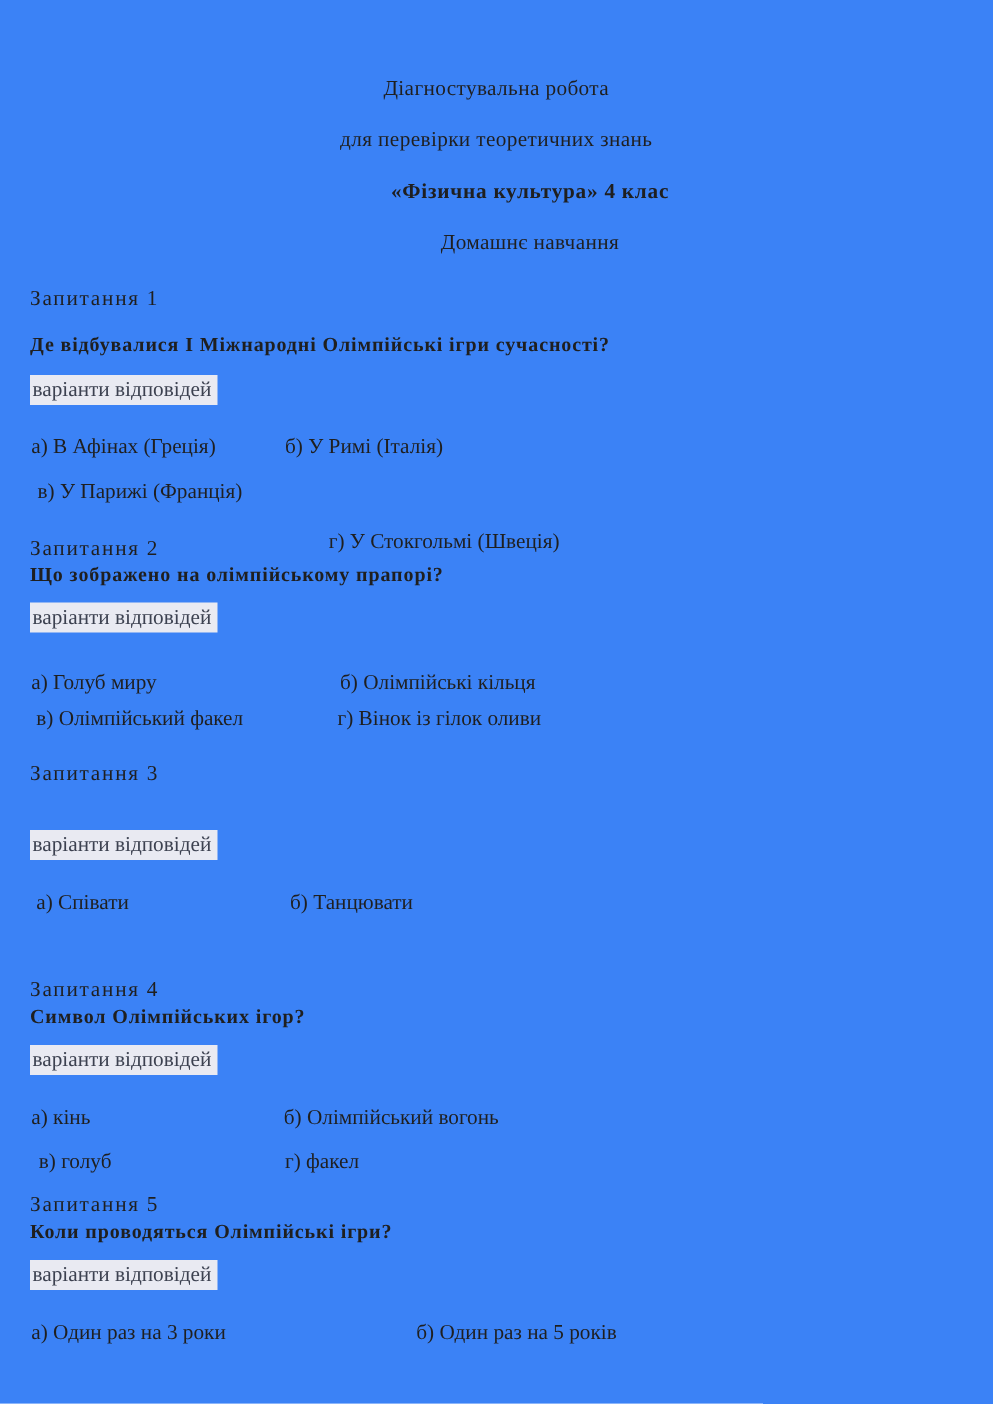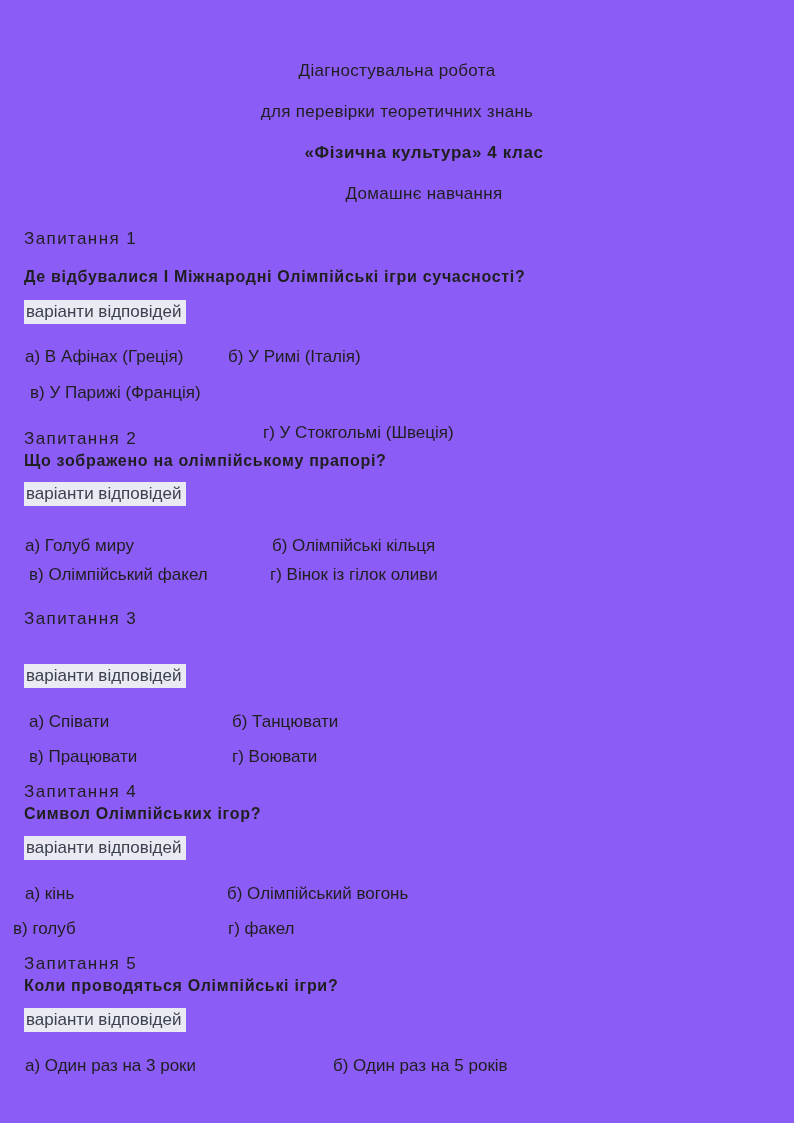--- a/index.html
+++ b/index.html
@@ -1,19 +1,19 @@
 <!DOCTYPE html>
 <html style="--text: #1f1f1f; --highlight-bg: #e9eaf2; --highlight-text: #3c4150;"><head>
 <meta charset="utf-8">
 <style>
   html,body{margin:0;padding:0;background:#ffffff;}
   body{width:794px;height:1123px;overflow:hidden;}
   .page{
-    position:relative;width:794px;height:1123px;background:#8b5cf6;
-    font-family:Liberation Sans, sans-serif;
+    position:relative;width:794px;height:1123px;background:#3b82f6;
+    font-family:Liberation Serif, serif;
     color:var(--text,#1f1f1f);
   }
   
   .cline{position:absolute;width:794px;text-align:center;font-size:17px;letter-spacing:.3px;line-height:20px;}
   #t1{top:61px;left:0;}
   #t2{top:102px;left:0;}
   #t3{top:143px;left:27px;font-weight:700;letter-spacing:.6px;}
   #t4{top:184px;left:27px;}
 
   
@@ -36,21 +36,21 @@
   #q5l{top:953px;} #q5q{top:975px;} #q5h{top:1009px;} #q5r1{top:1055px;}
 
   
   #q1r1 .c1{left:25px;} #q1r1 .c2{left:228px;}
   #q1r2 .c1{left:30px;} #q1r2 .c2{left:263px;margin-top:40px;}
   #q2r1 .c1{left:25px;} #q2r1 .c2{left:272px;}
   #q2r2 .c1{left:29px;} #q2r2 .c2{left:270px;}
   #q3r1 .c1{left:29px;} #q3r1 .c2{left:232px;}
   #q3r2 .c1{left:29px;} #q3r2 .c2{left:232px;}
   #q4r1 .c1{left:25px;} #q4r1 .c2{left:227px;}
-  #q4r2 .c1{left:13px;} #q4r2 .c2{left:228px;}
+  #q4r2 .c1{left:31px;} #q4r2 .c2{left:228px;}
   #q5r1 .c1{left:25px;} #q5r1 .c2{left:333px;}
 </style>
 </head>
 <body>
 
 <div class="page">
 
   <div class="cline" id="t1">Діагностувальна робота</div>
   <div class="cline" id="t2">для перевірки теоретичних знань</div>
   <div class="cline" id="t3">«Фізична культура» 4 клас</div>
@@ -79,24 +79,20 @@
     <span class="c1">в) Олімпійський факел</span>
     <span class="c2">г) Вінок із гілок оливи</span>
   </div>
 
   <div class="line qlabel" id="q3l">Запитання 3</div>
   <div class="line" id="q3h"><span class="hl">варіанти відповідей</span></div>
   <div class="row" id="q3r1">
     <span class="c1">а) Співати</span>
     <span class="c2">б) Танцювати</span>
   </div>
-  <div class="row" id="q3r2">
-    <span class="c1">в) Працювати</span>
-    <span class="c2">г) Воювати</span>
-  </div>
 
   <div class="line qlabel" id="q4l">Запитання 4</div>
   <div class="line qtext" id="q4q">Символ Олімпійських ігор?</div>
   <div class="line" id="q4h"><span class="hl">варіанти відповідей</span></div>
   <div class="row" id="q4r1">
     <span class="c1">а) кінь</span>
     <span class="c2">б) Олімпійський вогонь</span>
   </div>
   <div class="row" id="q4r2">
     <span class="c1">в) голуб</span>

